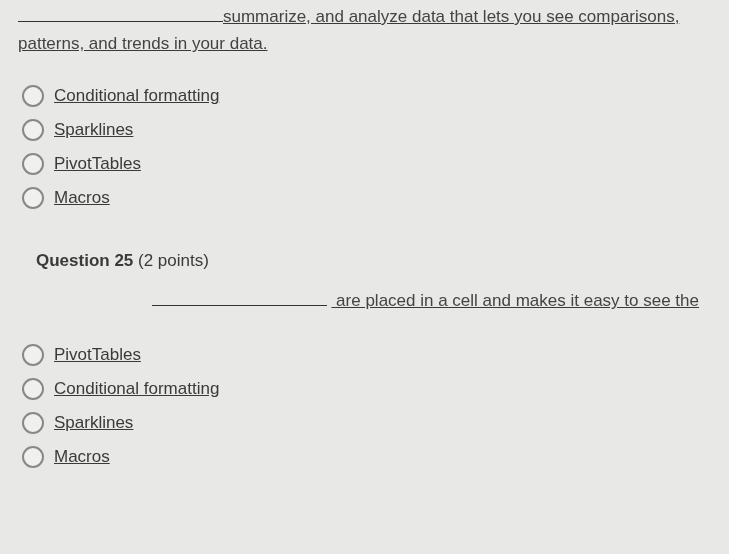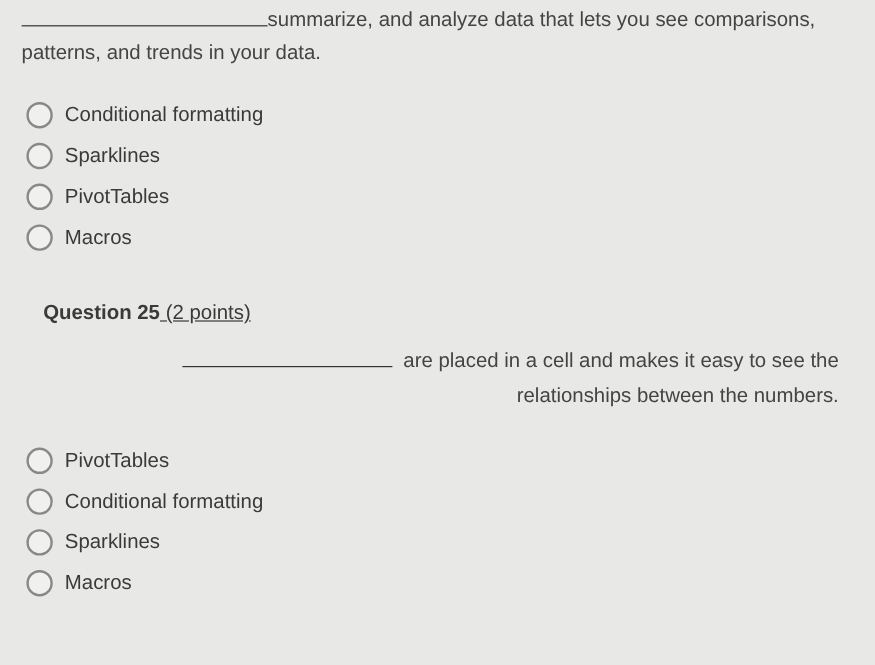--- a/index.html
+++ b/index.html
@@ -11,20 +11,21 @@
       font-family: Arial, Helvetica, sans-serif;
       background: #e8e8e6;
       width: 729px;
       height: 554px;
       padding: 0;
       color: #3a3a3a;
       overflow: hidden;
     }
     .question-block {
       padding: 0;
+      text-decoration: underline;
     }
     .question-text {
       font-size: 17px;
       line-height: 1.6;
       color: #444;
       padding: 3px 30px 0 18px;
     }
     .blank-line {
       display: inline-block;
       border-bottom: 1.5px solid #333;
@@ -69,21 +70,20 @@
       padding-left: 0;
       margin-top: 42px;
       margin-bottom: 16px;
     }
     .question-header .q-title {
       font-weight: bold;
       padding-left: 36px;
     }
     .question-header .q-points {
       font-weight: normal;
-      text-decoration: underline;
     }
     .q25-text {
       font-size: 17px;
       line-height: 1.7;
       color: #444;
       padding: 0 30px 0 16px;
       text-align: right;
     }
     .q25-text .line1 {
       display: block;
@@ -122,21 +122,20 @@
 
 <div class="question-header">
   <span class="q-title">Question 25</span><span class="q-points"> (2 points)</span>
 </div>
 
 <div class="question-block">
   <div class="q25-text">
     <span class="line1">
       <span class="blank-line-short"></span><span> are placed in a cell and makes it easy to see the</span>
     </span>
-    <span>relationships between the numbers.</span>
   </div>
   <div class="q25-options">
     <div class="option-row">
       <span class="radio-circle"></span>
       <span class="option-label">PivotTables</span>
     </div>
     <div class="option-row">
       <span class="radio-circle"></span>
       <span class="option-label">Conditional formatting</span>
     </div>

